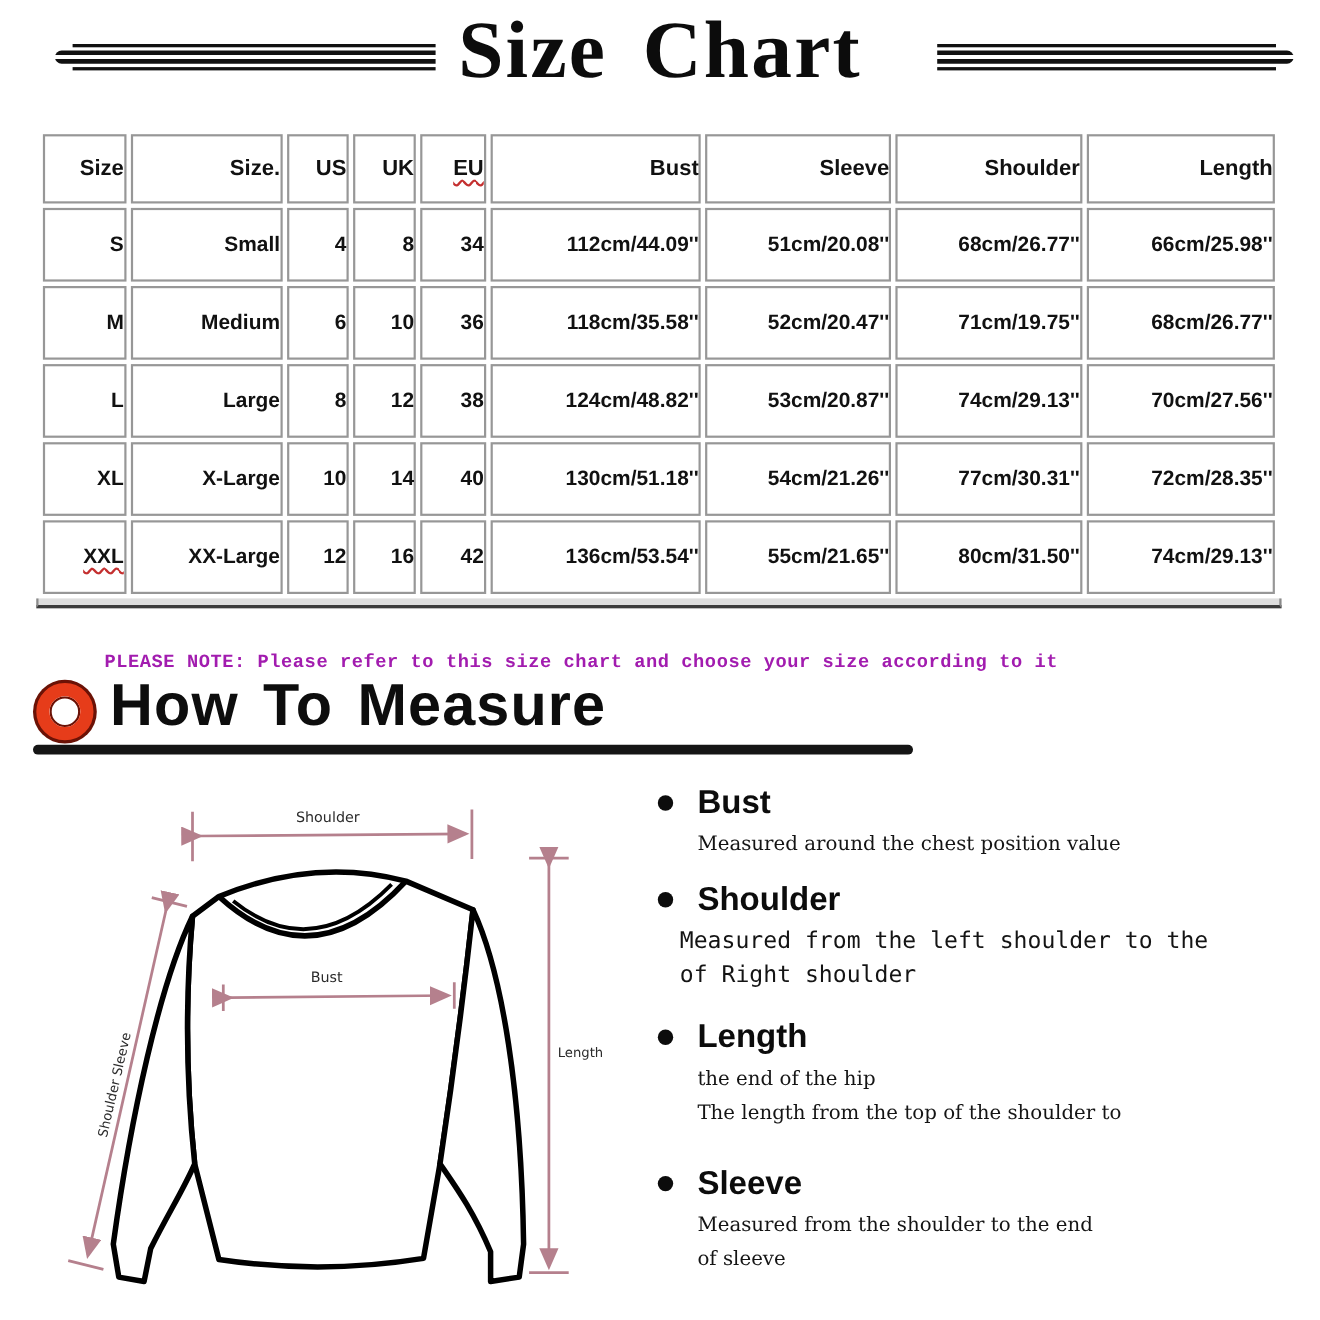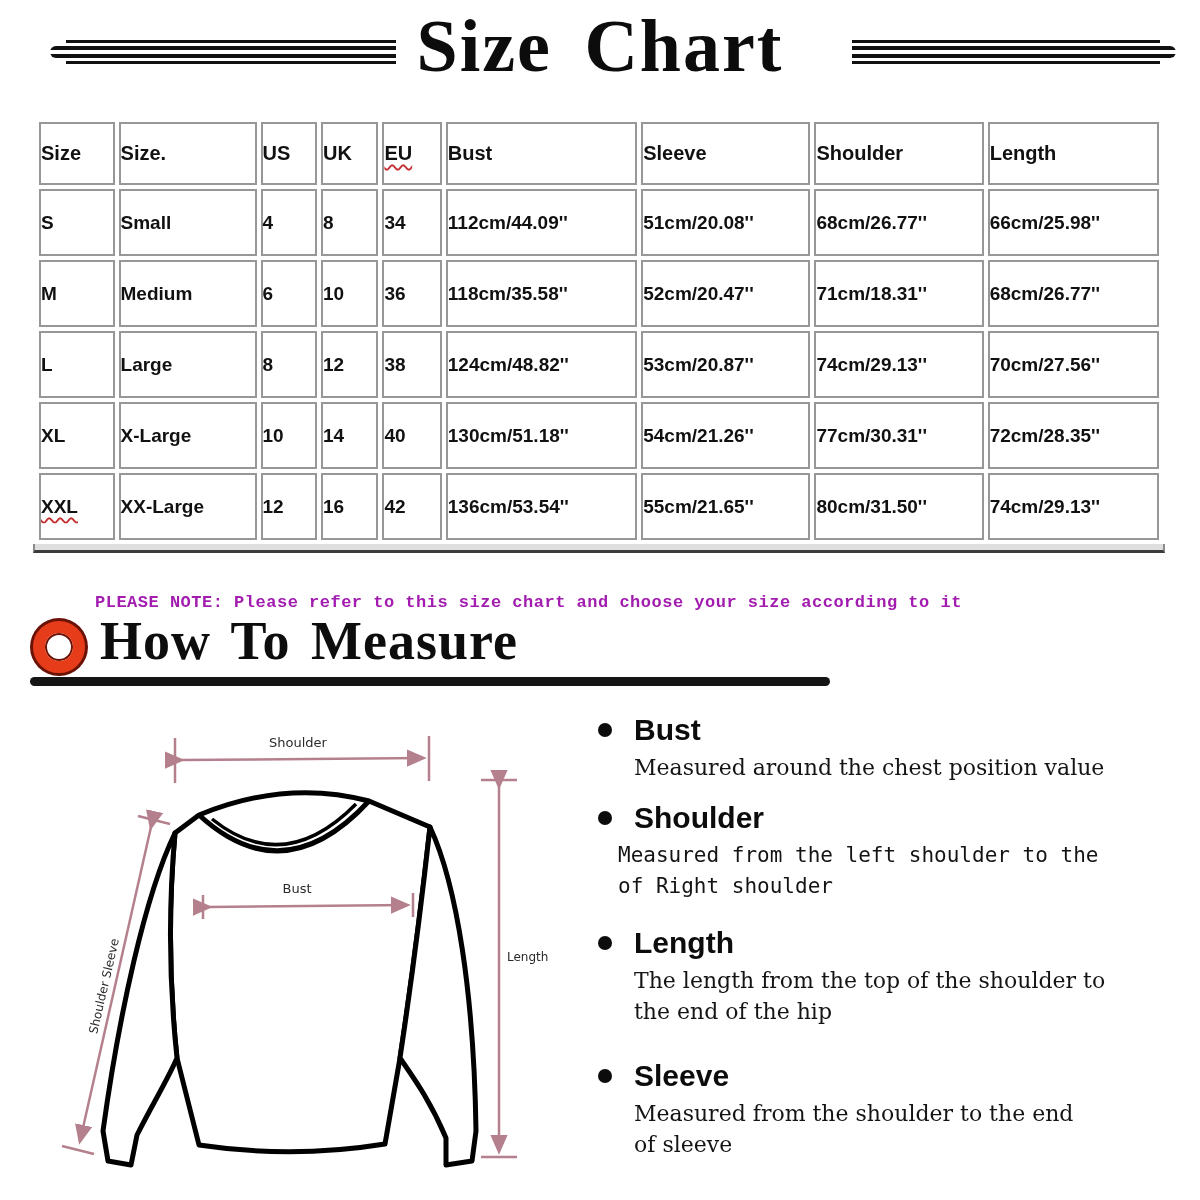--- a/index.html
+++ b/index.html
@@ -16,51 +16,51 @@
     background:linear-gradient(#111 0 4px, #fff 4px 8px, #111 8px 12px); }
   .decor.left .thin { margin-left:16px; }
   .decor.left .band { border-radius:8px 0 0 8px; }
   .decor.right .thin { margin-right:16px; }
   .decor.right .band { border-radius:0 8px 8px 0; }
 
   
   table.size-table { position:absolute; top:118px; left:35px; width:1128px;
     border-collapse:separate; border-spacing:4px; }
   table.size-table th, table.size-table td {
-    border:2px solid #979797; background:#fff; text-align:left; vertical-align:middle;
+    border:2px solid #979797; background:#fff; text-align:right; vertical-align:middle;
     font-weight:700; color:#111; }
   table.size-table th { height:63px; font-size:20px; }
   table.size-table td { height:67px; font-size:19px; }
   .wavy { text-decoration-line:underline; text-decoration-style:wavy;
     text-decoration-color:#c43030; text-decoration-thickness:2px; text-underline-offset:4px; }
   .table-bottom-strip { position:absolute; top:544px; left:33px; width:1132px; height:9px;
     background:#dedede; border-bottom:3px solid #3c3c3c; border-left:2px solid #8a8a8a; border-right:2px solid #8a8a8a; }
 
   
   .note-text { position:absolute; top:593px; left:95px; font-family:"Liberation Mono", monospace;
     font-weight:700; font-size:17px; color:#a21caf; letter-spacing:0.5px; white-space:nowrap; }
   .ring-icon { position:absolute; top:621px; left:33px; width:52px; height:52px; border-radius:50%;
     background:#fff; border:12px solid #e63c1a; box-shadow:0 0 0 3px #6b1206, inset 0 0 0 2px #6b1206; }
-  .htm-title { position:absolute; top:610px; left:100px; font-family:Liberation Serif, serif;
+  .htm-title { position:absolute; top:610px; left:100px; font-family:Liberation Sans, sans-serif;
     font-weight:900; font-size:54px; color:#0d0d0d; letter-spacing:1px; word-spacing:6px; }
   .htm-underline { position:absolute; top:677px; left:30px; width:800px; height:9px;
     background:#151515; border-radius:5px; }
 
   
   .diagram { position:absolute; top:695px; left:25px; width:555px; height:505px; }
   .diagram text { font-family:"DejaVu Sans", sans-serif; fill:#2b2b2b; }
 
   
   .measure-list { position:absolute; left:592px; top:0; width:600px; height:1200px; }
   .m-item { position:absolute; left:0; width:600px; }
   .m-bullet { position:absolute; left:6px; top:11px; width:14px; height:14px;
     border-radius:50%; background:#0c0c0c; }
   .m-term { margin-left:42px; font-size:30px; font-weight:700; color:#0c0c0c; line-height:36px; }
   .m-desc { margin-left:42px; margin-top:4px; color:#141414; }
-  .m-desc.serif { font-family:"DejaVu Serif", serif; font-size:22px; line-height:31px; }
+  .m-desc.serif { font-family:"DejaVu Serif", serif; font-size:18px; line-height:31px; }
   .m-desc.mono  { font-family:"DejaVu Sans Mono", monospace; font-size:21px; line-height:31px;margin-left:26px; }
 </style>
 </head>
 <body>
 
 <div id="page">
 
   <div class="decor left" style="left:50px; width:346px;">
     <div class="thin"></div>
       <div class="band"></div>
@@ -111,21 +111,21 @@
           <td>66cm/25.98''</td>
         </tr>
         <tr>
           <td>M</td>
           <td>Medium</td>
           <td>6</td>
           <td>10</td>
           <td>36</td>
           <td>118cm/35.58''</td>
           <td>52cm/20.47''</td>
-          <td>71cm/18.31''</td>
+          <td>71cm/19.75''</td>
           <td>68cm/26.77''</td>
         </tr>
         <tr>
           <td>L</td>
           <td>Large</td>
           <td>8</td>
           <td>12</td>
           <td>38</td>
           <td>124cm/48.82''</td>
           <td>53cm/20.87''</td>
@@ -228,22 +228,22 @@
         <div class="m-term">Shoulder</div>
         <div class="m-desc mono">
           <div>Measured from the left shoulder to the</div>
           <div>of Right shoulder</div>
         </div>
       </div>
       <div class="m-item" style="top: 925px;">
         <span class="m-bullet"></span>
         <div class="m-term">Length</div>
         <div class="m-desc serif">
+          <div>the end of the hip</div>
           <div>The length from the top of the shoulder to</div>
-          <div>the end of the hip</div>
         </div>
       </div>
       <div class="m-item" style="top: 1058px;">
         <span class="m-bullet"></span>
         <div class="m-term">Sleeve</div>
         <div class="m-desc serif">
           <div>Measured from the shoulder to the end</div>
           <div>of sleeve</div>
         </div>
       </div>

